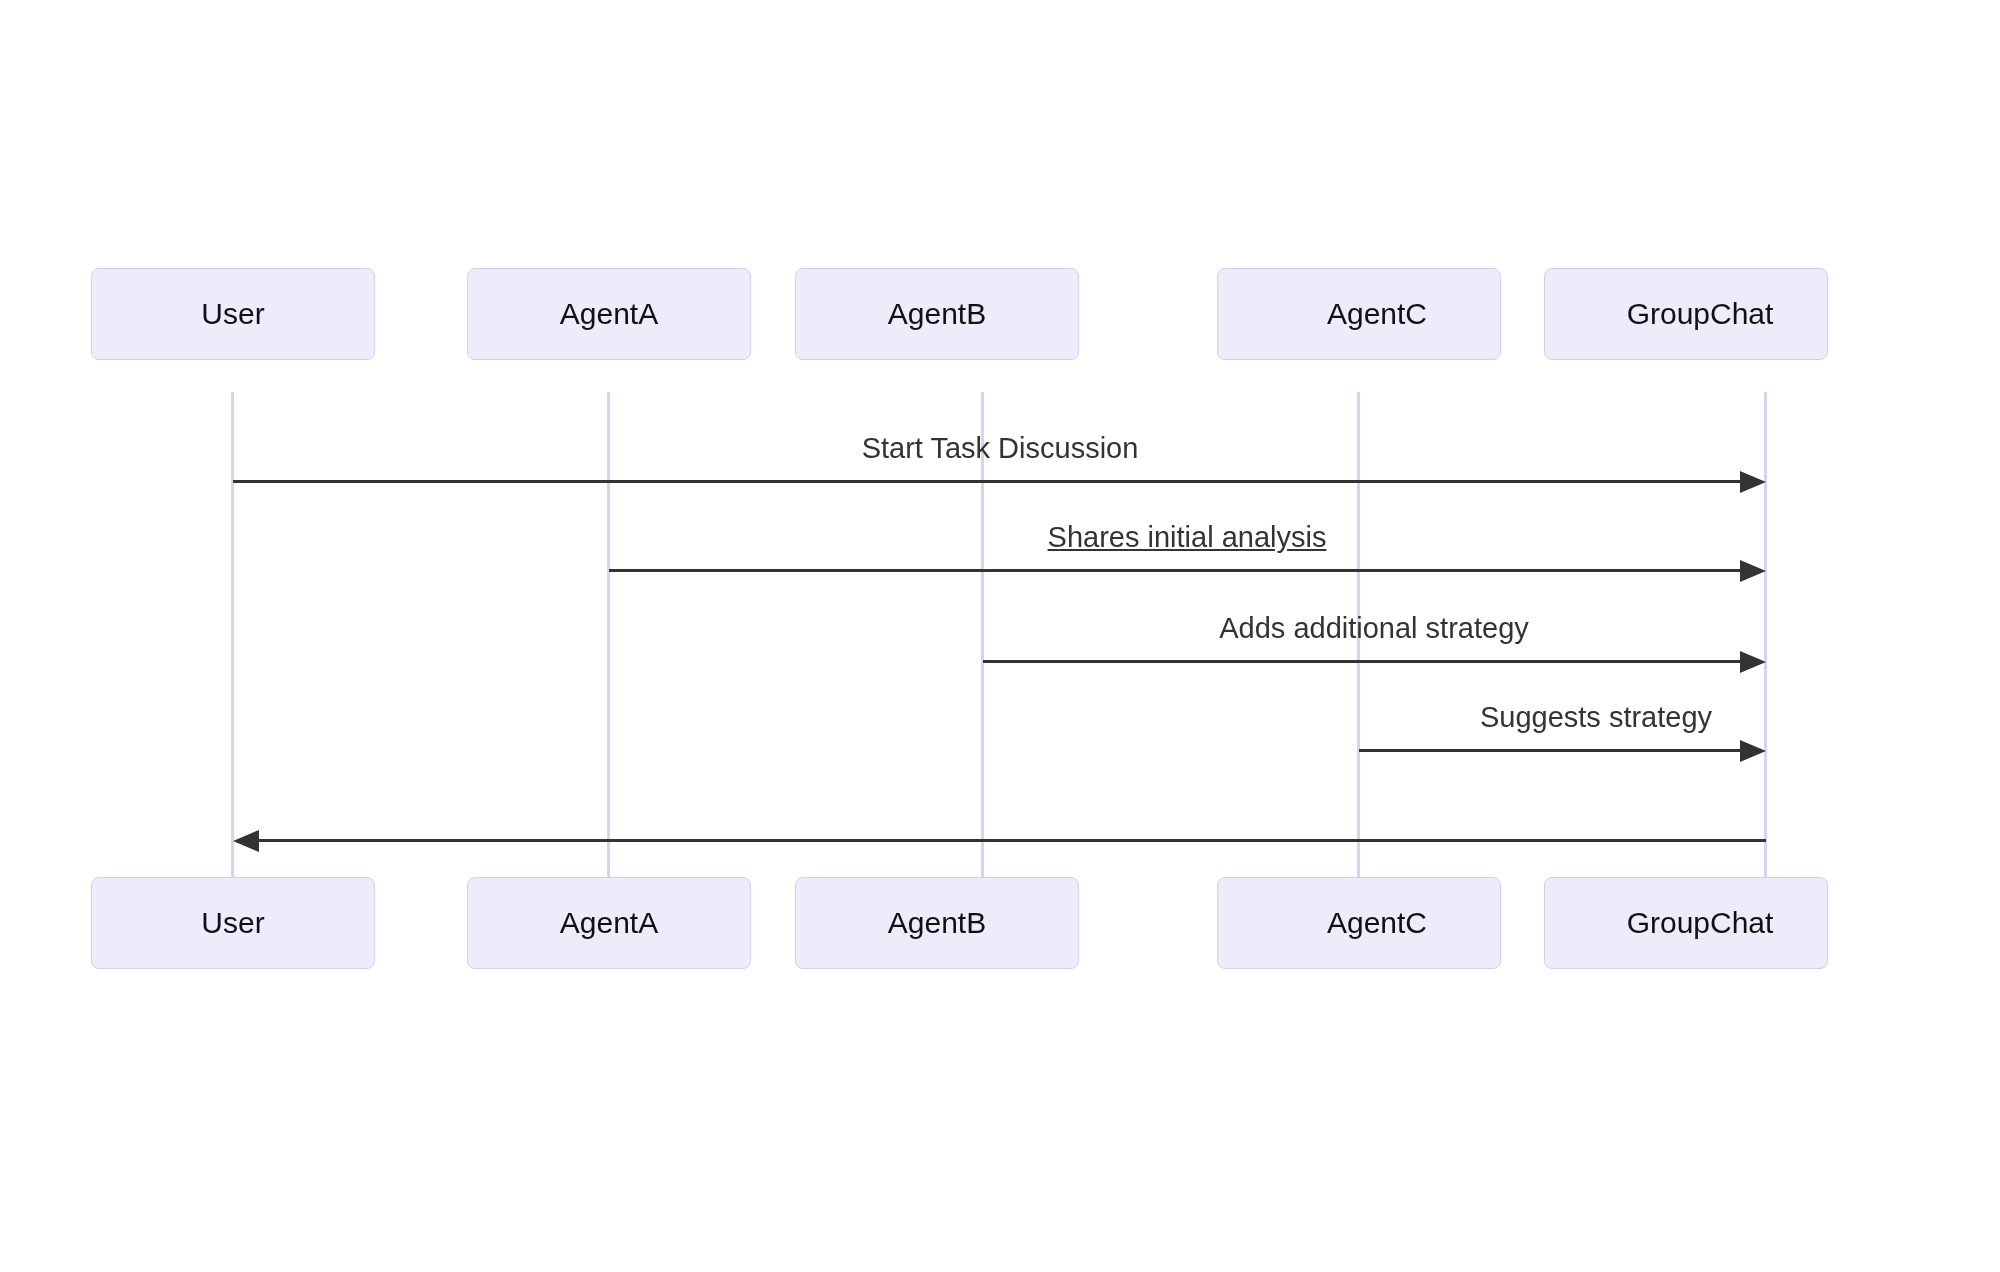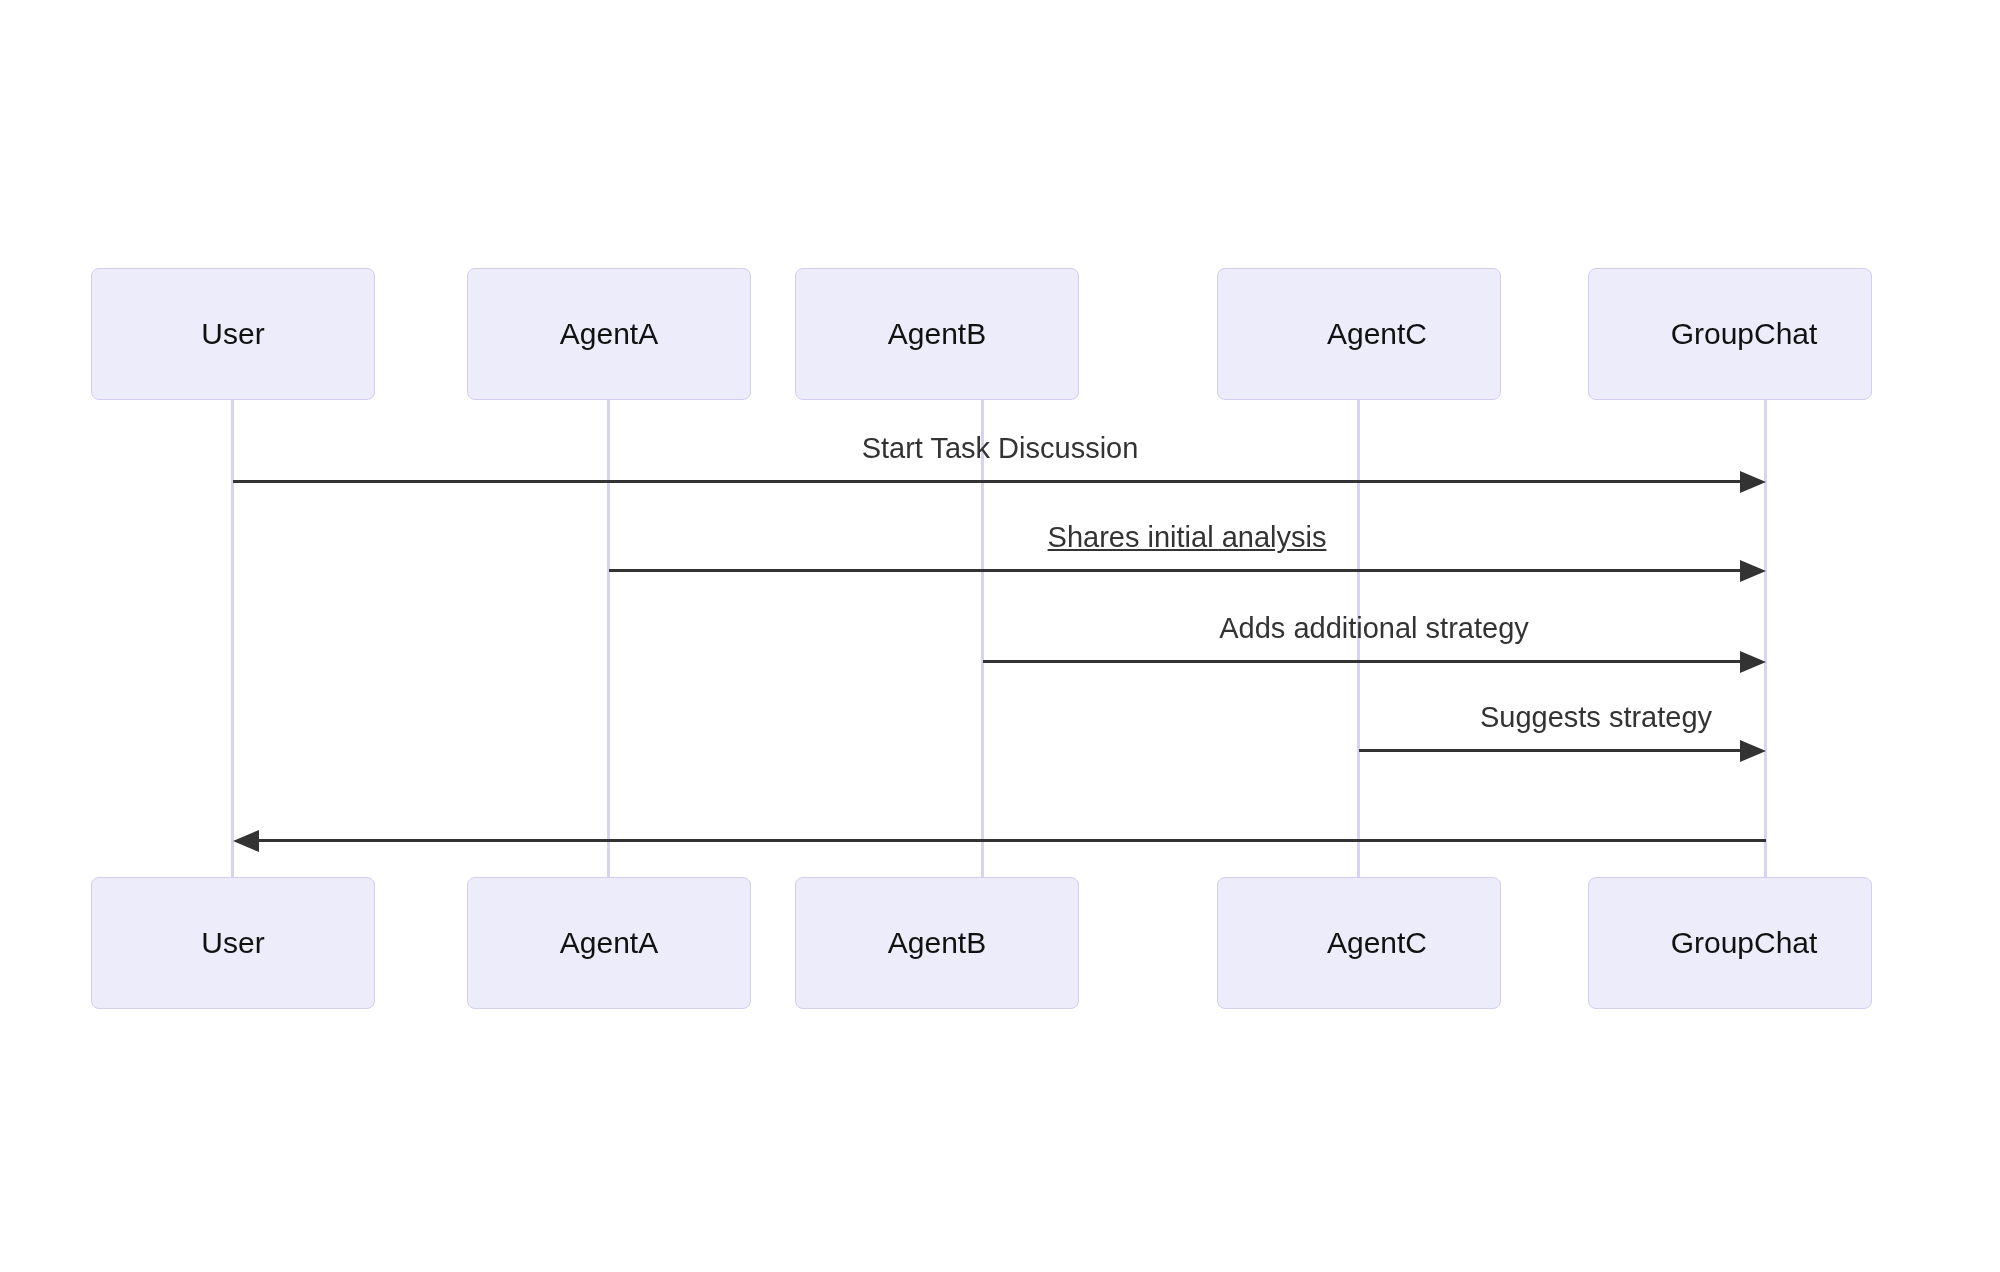--- a/index.html
+++ b/index.html
@@ -12,37 +12,37 @@
     width: 2000px;
     height: 1272px;
     background: var(--background, #ffffff);
     font-family: "Liberation Sans", sans-serif;
     overflow: hidden;
   }
   .actor-box {
     position: absolute;
     box-sizing: border-box;
     width: 284px;
-    height: 132px;
+    height: 92px;
     background: var(--actor-fill, #ececfb);
     border: 1.5px solid var(--actor-border, #d5ccf0);
     border-radius: 8px;
     display: flex;
     align-items: center;
     justify-content: center;
     font-size: 30px;
     color: var(--actor-text, #111111);
   }
   .row-top    { top: 268px; }
   .row-bottom { top: 877px; }
   .col-user      { left: 91px; }
   .col-agenta    { left: 467px; }
   .col-agentb    { left: 795px; }
   .col-agentc    { left: 1217px; padding-left: 36px; }
-  .col-groupchat { left: 1588px; padding-left: 28px; }
+  .col-groupchat { left: 1544px; padding-left: 28px; }
 
   .lifeline {
     position: absolute;
     top: 392px;
     height: 485px;
     width: 3px;
     background: var(--lifeline, #d9d2f4);
   }
   .ll-user      { left: 231px; }
   .ll-agenta    { left: 607px; }

